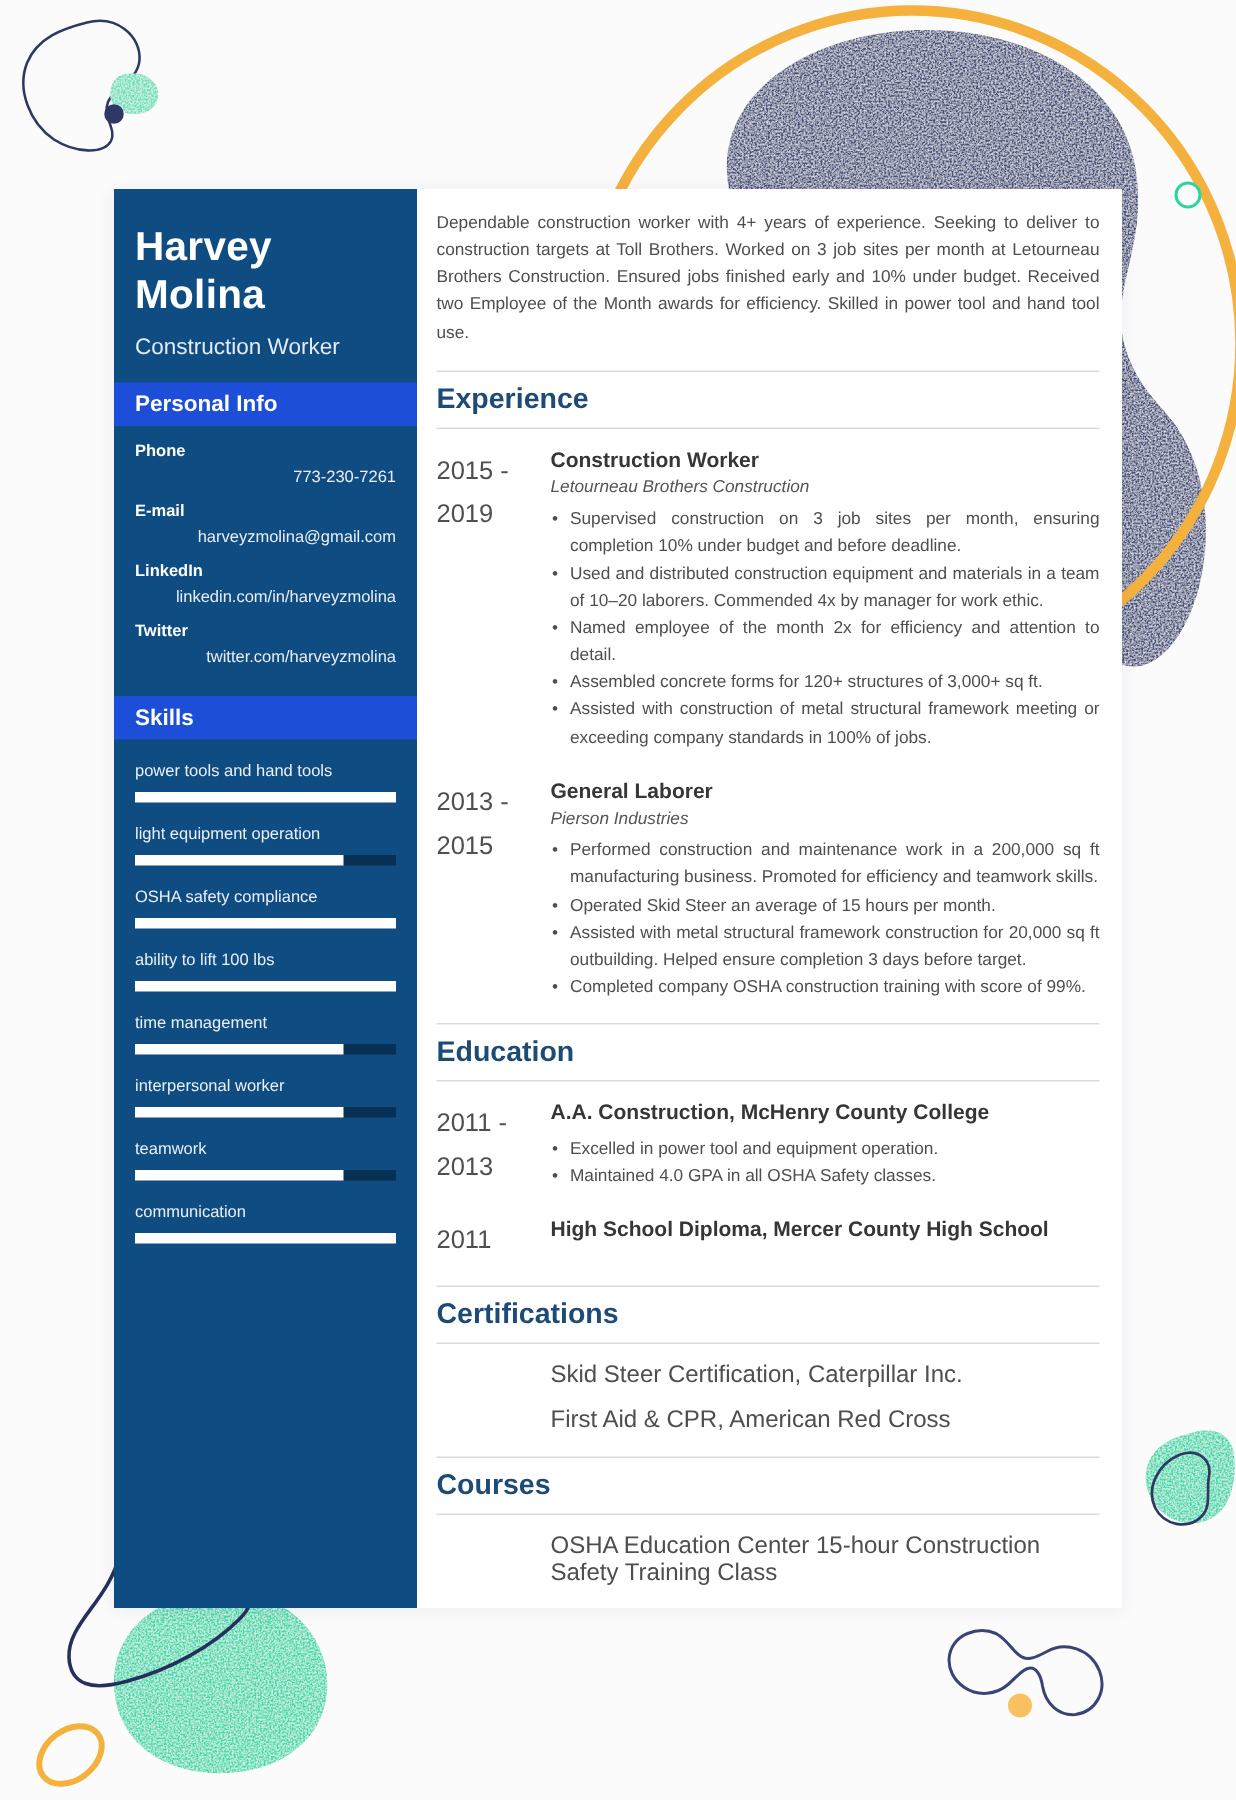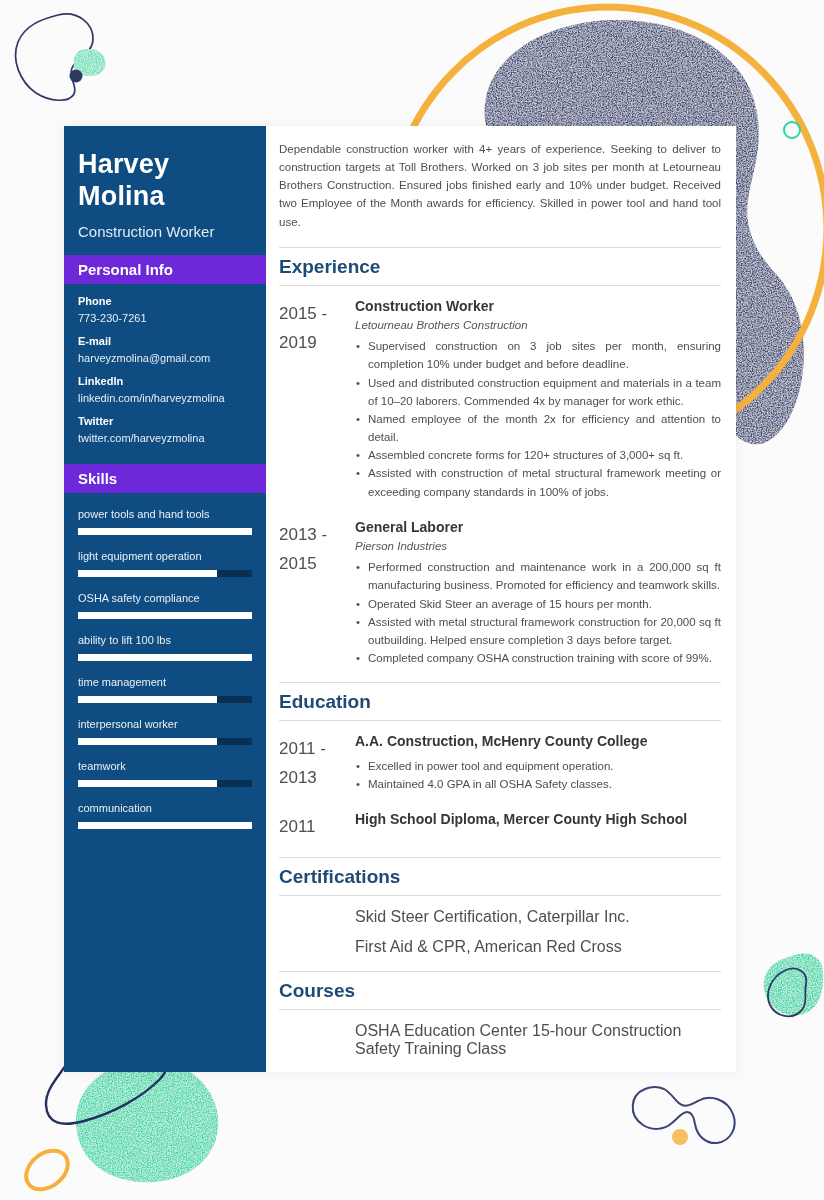--- a/index.html
+++ b/index.html
@@ -1,32 +1,32 @@
 <!DOCTYPE html>
 <html><head>
 <meta charset="utf-8">
 <style>
   html,body { margin:0; padding:0; }
   body { font-family:"Liberation Sans", sans-serif; background:#fff; }
   .canvas { position:relative; width:824px; height:1200px; background:#fbfbfc; overflow:hidden; }
   .decor { position:absolute; left:0; top:0; z-index:0; }
 
-  .page { position:absolute; left:64px; top:126px; width:672px; height:946px;
+  .page { position:absolute; left:76px; top:126px; width:672px; height:946px;
           background:#ffffff; z-index:2; display:flex; overflow:hidden;
           box-shadow:0 1px 12px rgba(30,40,80,0.07); }
 
   
   .sidebar { width:202px; flex:0 0 202px; background:#0F4C81; color:#fff; }
   .name { margin:22px 14px 0; font-size:27px; line-height:1.2; font-weight:700; letter-spacing:.2px; }
   .job-title { margin:10px 14px 0; font-size:15px; color:#E3EBF4; font-weight:400; }
-  .band { margin-top:15px; background:#6d28d9; padding:6px 14px; font-size:15px; font-weight:700; }
+  .band { margin-top:15px; background:#1d4ed8; padding:6px 14px; font-size:15px; font-weight:700; }
   .band.skills-band { margin-top:20px; }
   .info-item { margin:11px 14px 0; }
   .info-label { font-size:11px; font-weight:700; }
-  .info-value { font-size:11px; margin-top:5px; color:#E9EFF6; word-break:break-all; }
+  .info-value { font-size:11px; margin-top:5px; color:#E9EFF6; word-break:break-all;text-align:right; }
   .skill { margin:14px 14px 0; }
   .skill-label { font-size:11px; color:#EAF0F7; line-height:14px; }
   .skill-bar { margin-top:7px; height:7px; background:#092F52; }
   .skill-fill { height:100%; background:#ffffff; }
 
   
   .content { flex:1; padding:14px 15px 0 13px; color:#4E4E4E; }
   .summary { margin:0 0 16px; font-size:11.5px; line-height:1.58; text-align:justify; }
   .sec { margin-top:15px; }
   .sec-h { margin:0; font-size:19px; font-weight:700; color:#1D4B76;

